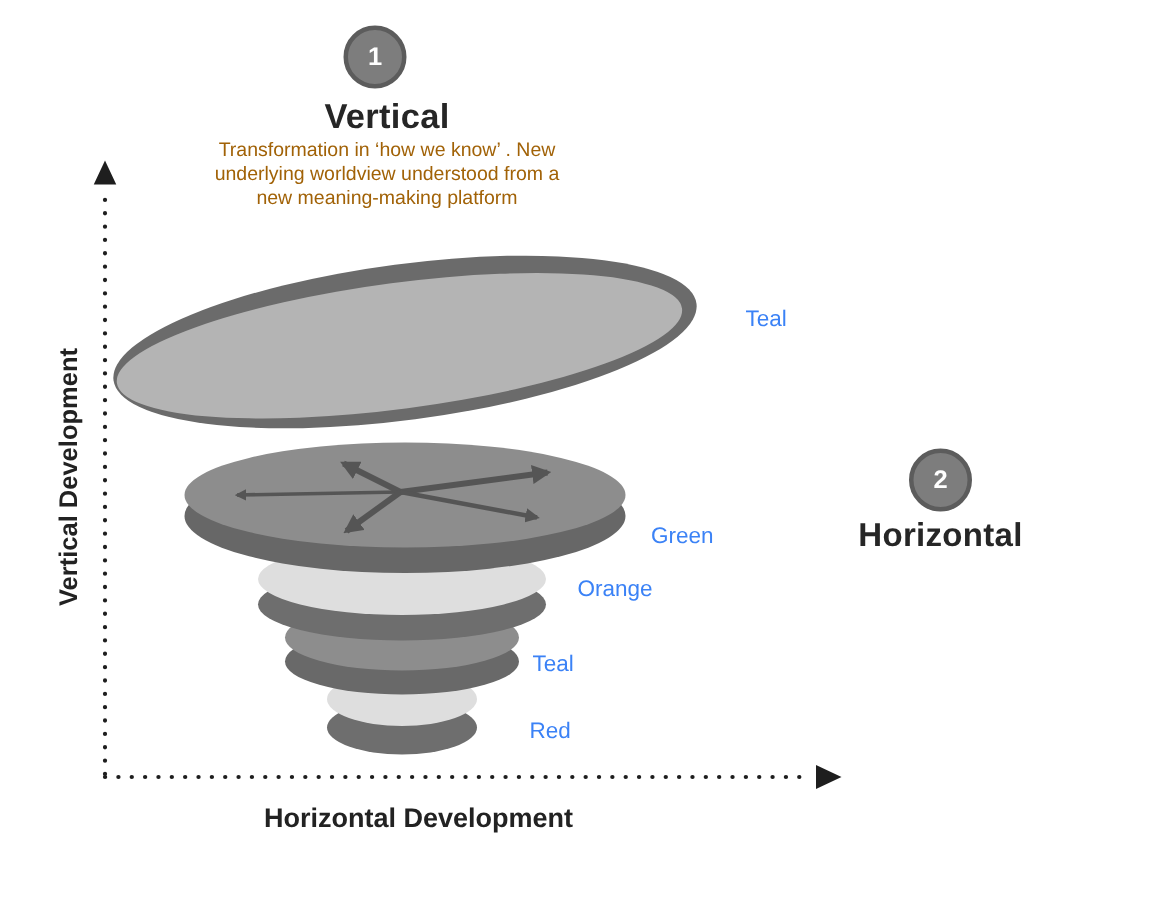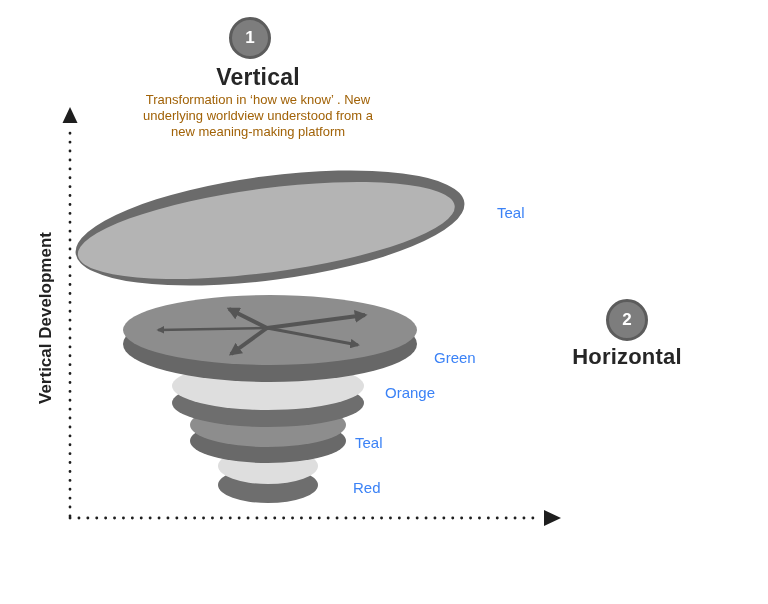--- a/index.html
+++ b/index.html
@@ -87,20 +87,21 @@
   </div>
   <div class="section-title abs" style="left:258px;top:64px;">Vertical</div>
   <div class="section-desc abs" style="left:258px;top:92px;width:248px;">Transformation in ‘how we know’ . New underlying worldview understood from a new meaning-making platform</div>
 
   <div class="badge abs" style="left:627px;top:320px;">
     <span>2</span>
   </div>
   <div class="section-title abs" style="left:627px;top:344px;font-size:22px;">Horizontal</div>
 
   <div class="axis-label y-label abs" style="left:46px;top:318px;font-size:17px;">Vertical Development</div>
+  <div class="axis-label x-label abs" style="left:279px;top:535px;">Horizontal Development</div>
 
   <div class="stage-label abs" style="left:497px;top:204px;">Teal</div>
   <div class="stage-label abs" style="left:434px;top:336px;margin-top:13px;">Green</div>
   <div class="stage-label abs" style="left:385px;top:384px;">Orange</div>
   <div class="stage-label abs" style="left:355px;top:434px;">Teal</div>
   <div class="stage-label abs" style="left:353px;top:479px;">Red</div>
 
 </div>
 
 </body></html>

